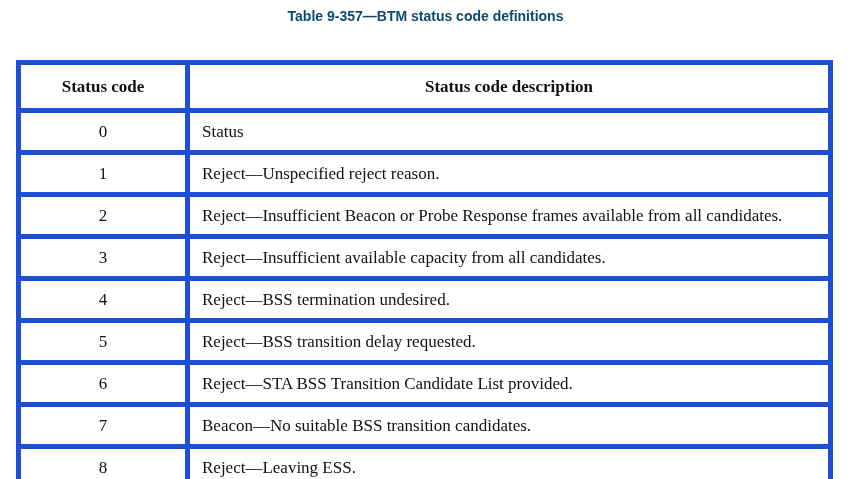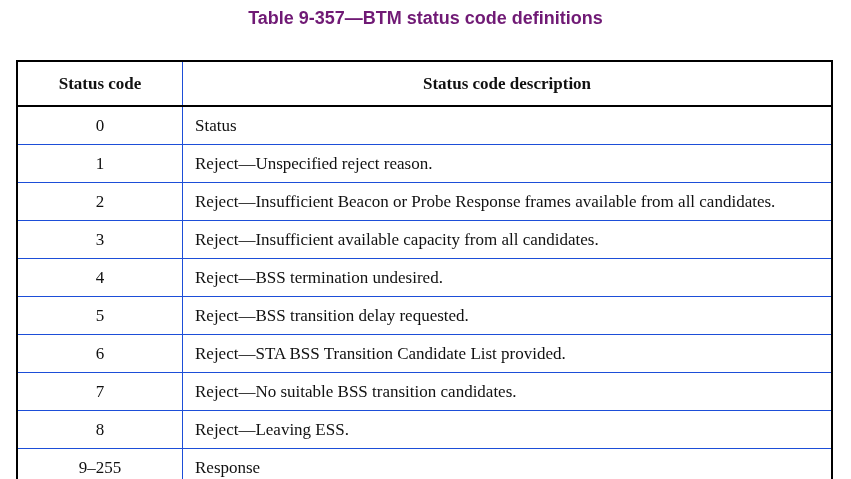--- a/index.html
+++ b/index.html
@@ -1,26 +1,26 @@
 <!DOCTYPE html>
 <html><head>
 <meta charset="utf-8">
 <style>
   html, body { margin:0; padding:0; background:#ffffff; }
   body { width:851px; height:479px; position:relative; overflow:hidden; }
   .title {
     position:absolute; top:8px; left:0; width:851px; text-align:center;
-    font-family:"Liberation Sans", sans-serif; font-weight:bold; font-size:18px; color:#701a75;
+    font-family:"Liberation Sans", sans-serif; font-weight:bold; font-size:14px; color:#0c4a6e;
   }
   table {
     position:absolute; top:60px; left:16px; width:817px;
     border-collapse:collapse; border:2px solid #000;
     font-family:"Liberation Serif", serif; font-size:17px; color:#111;
   }
-  th, td { border:1px solid #1d4ed8; height:35px; padding:1px; }
+  th, td { border:5px solid #1d4ed8; height:35px; padding:1px; }
   th { font-weight:bold; height:41px; border-bottom:2px solid #000; }
   td.code, th.code { width:162px; text-align:center; }
   td.desc { text-align:left; padding-left:12px; }
   th.desc { text-align:center;margin-top:44px; }
 </style>
 </head>
 <body>
 
 <div class="title">Table 9-357—BTM status code definitions</div>
 
@@ -55,21 +55,21 @@
     <tr>
         <td class="code">5</td>
         <td class="desc">Reject—BSS transition delay requested.</td>
       </tr>
     <tr>
         <td class="code">6</td>
         <td class="desc">Reject—STA BSS Transition Candidate List provided.</td>
       </tr>
     <tr>
         <td class="code">7</td>
-        <td class="desc">Reject—No suitable BSS transition candidates.</td>
+        <td class="desc">Beacon—No suitable BSS transition candidates.</td>
       </tr>
     <tr>
         <td class="code">8</td>
         <td class="desc">Reject—Leaving ESS.</td>
       </tr>
     <tr>
         <td class="code">9–255</td>
         <td class="desc">Response</td>
       </tr>
   </tbody>

